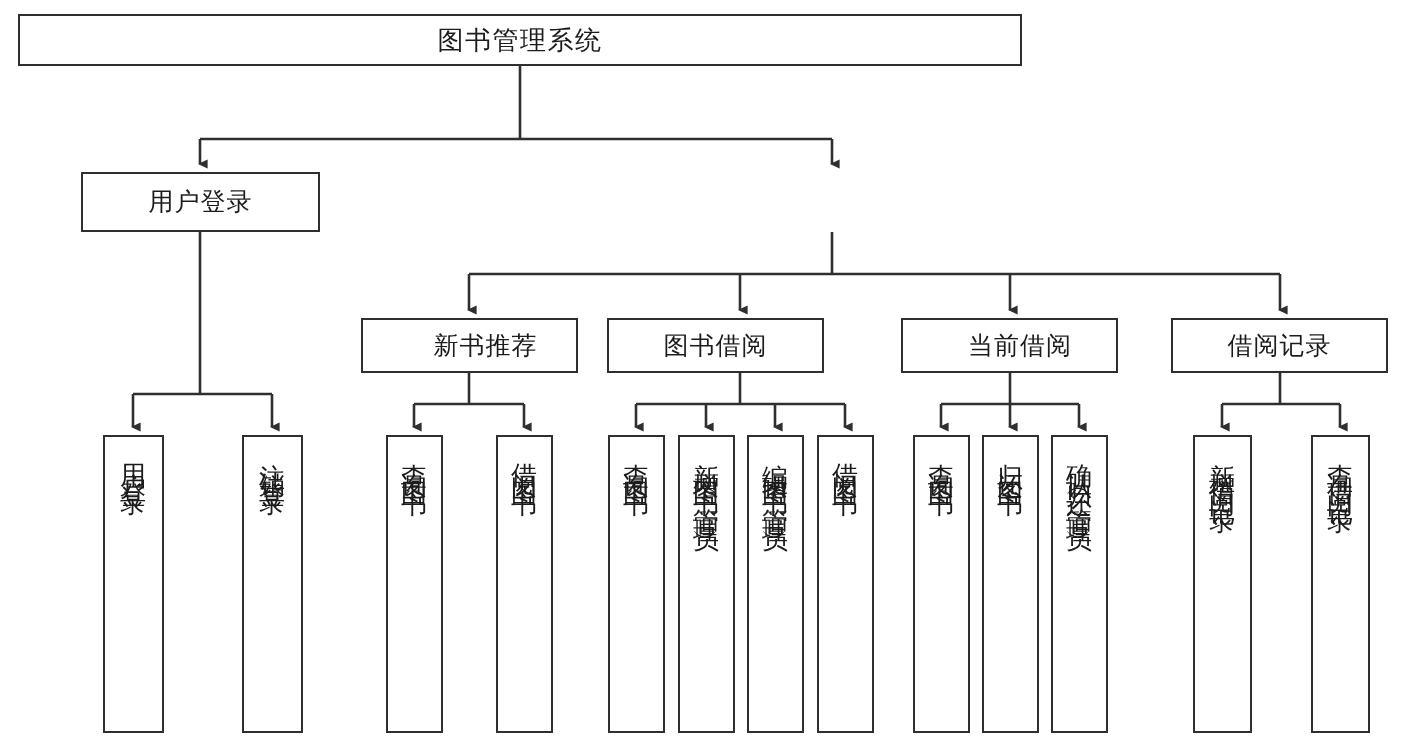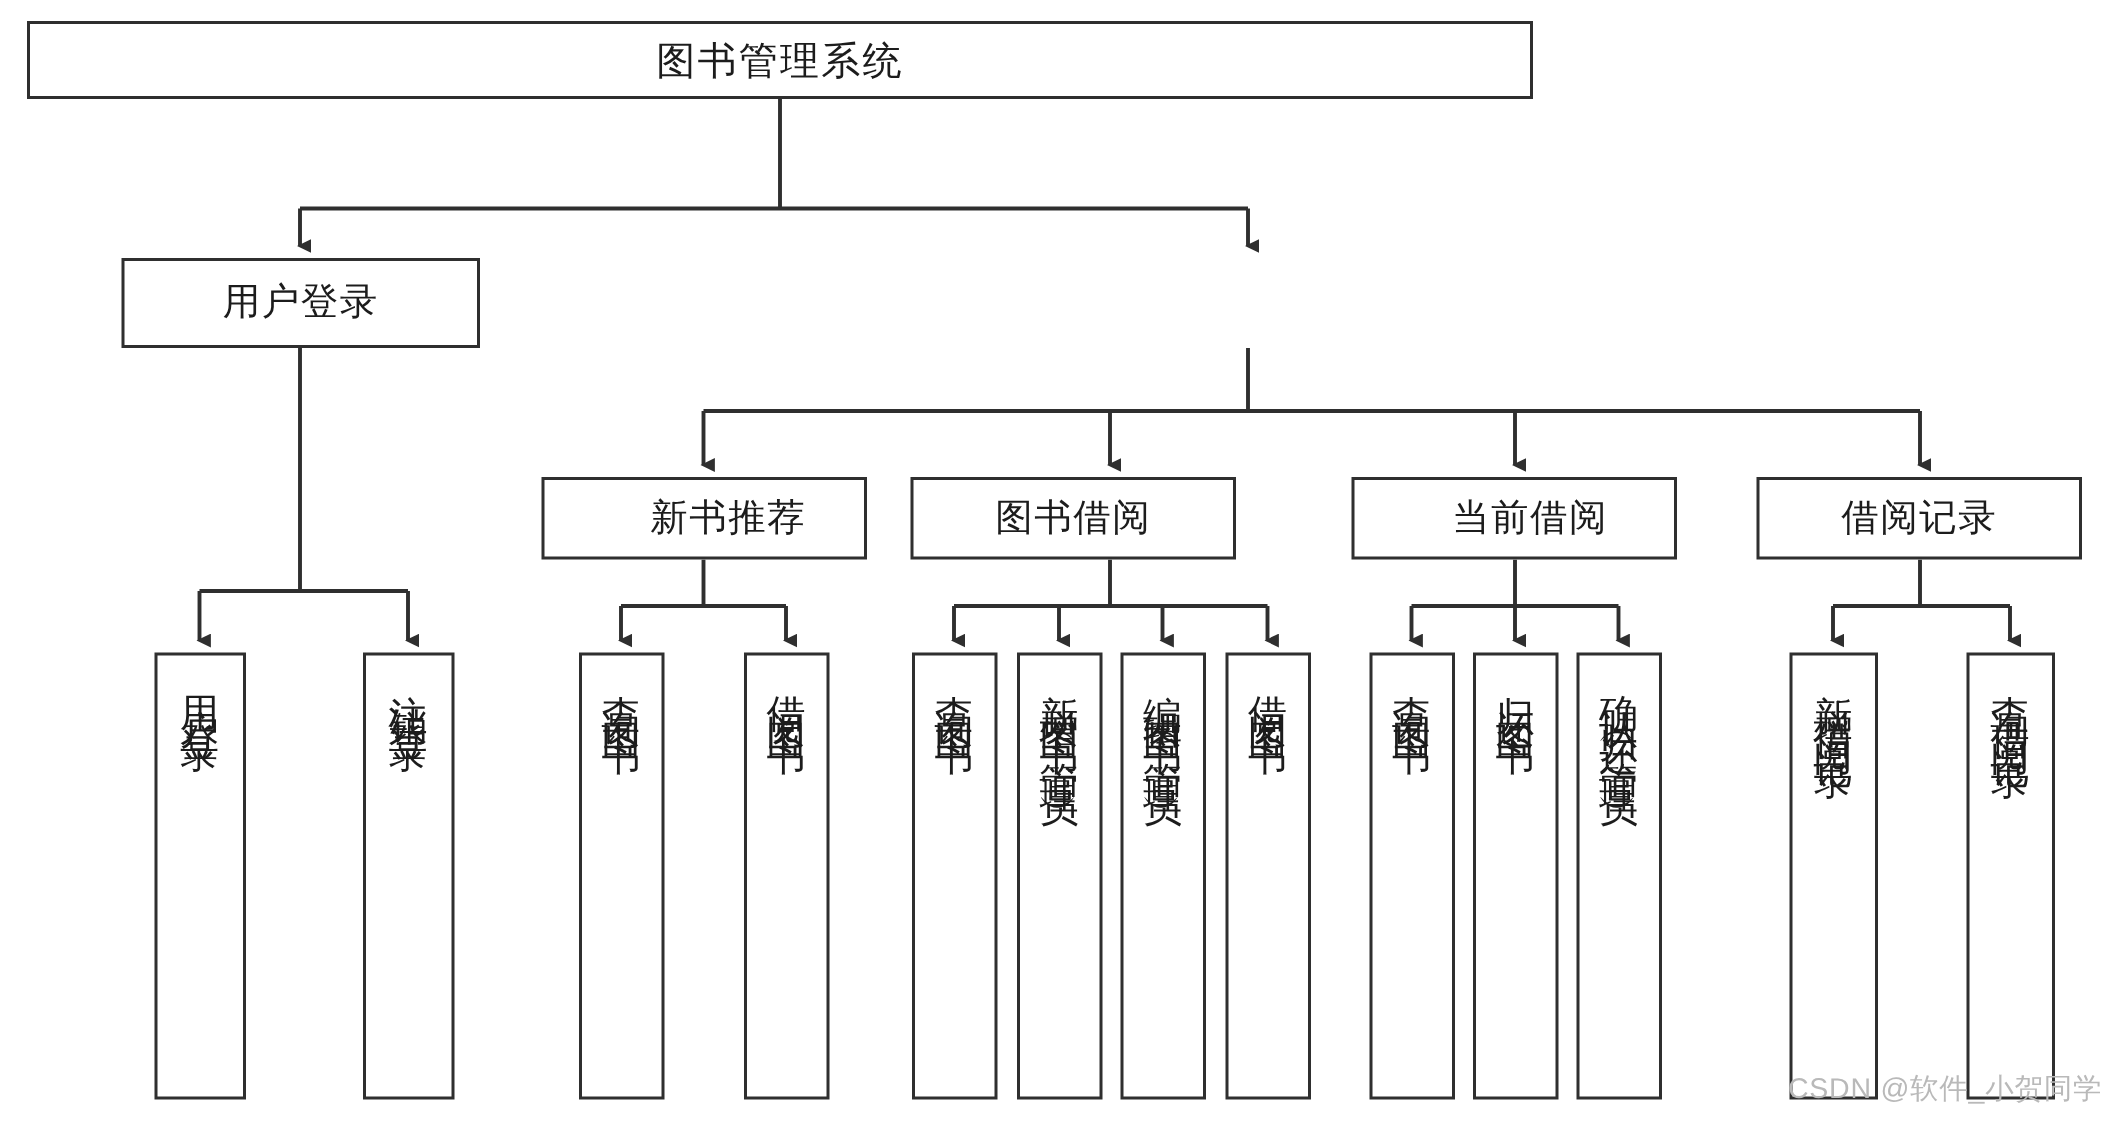--- a/index.html
+++ b/index.html
@@ -165,15 +165,14 @@
     <span class="lbl">确认归还（管理员）</span>
   </div>
 
   <div class="node vert" style="left:1193px;top:435px;width:59px;height:298px;">
     <span class="lbl">新增借阅记录</span>
   </div>
   <div class="node vert" style="left:1311px;top:435px;width:59px;height:298px;">
     <span class="lbl">查询借阅记录</span>
   </div>
 
-  <div class="watermark">CSDN @软件_小贺同学</div>
 
 </div>
 
 </body></html>

